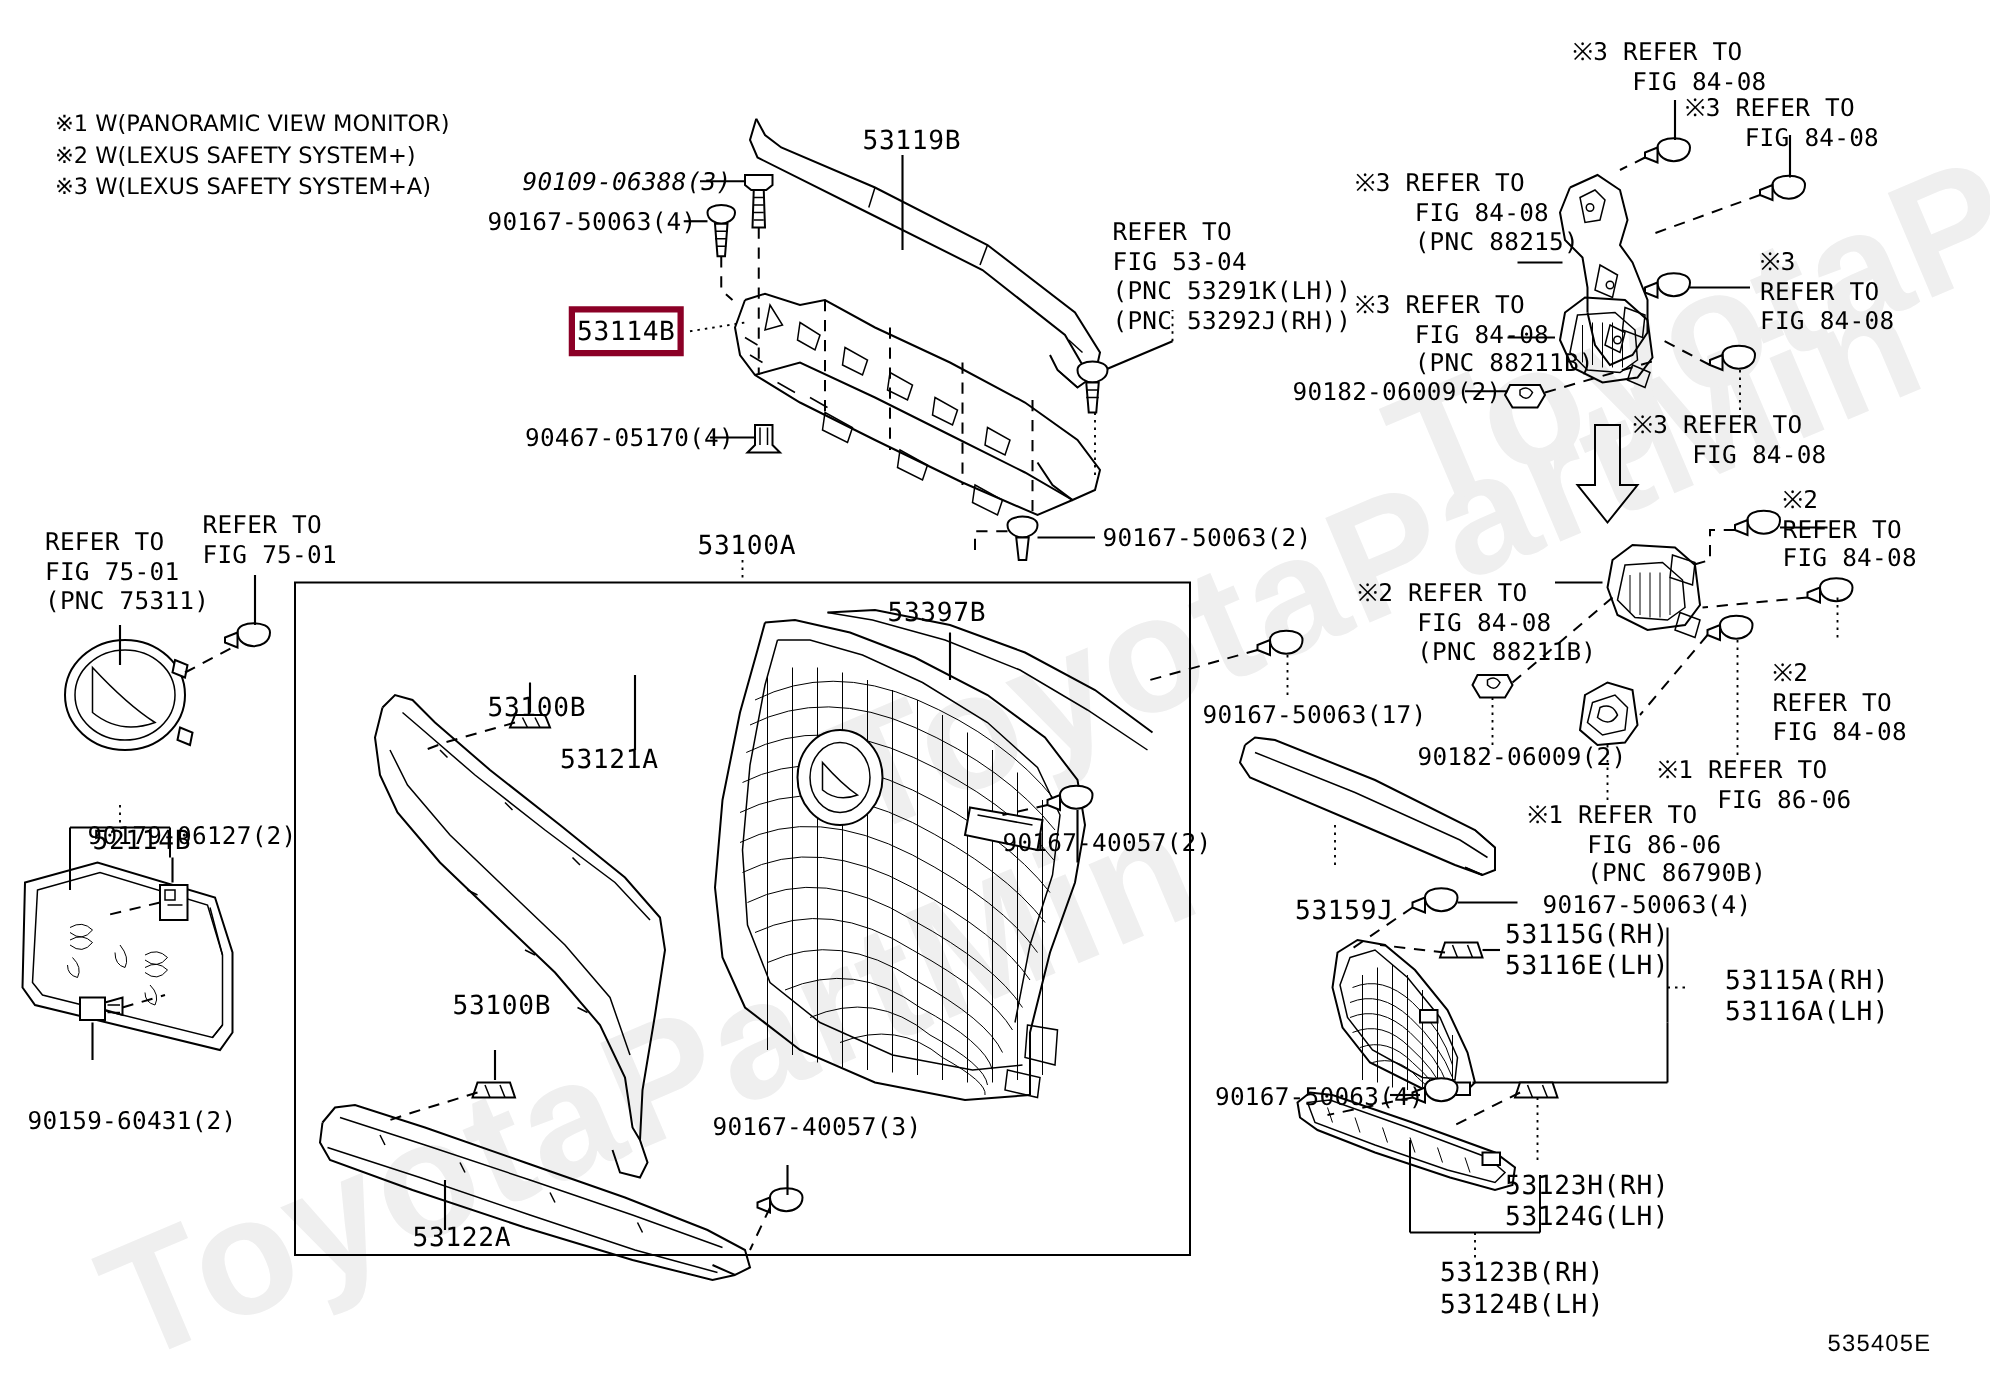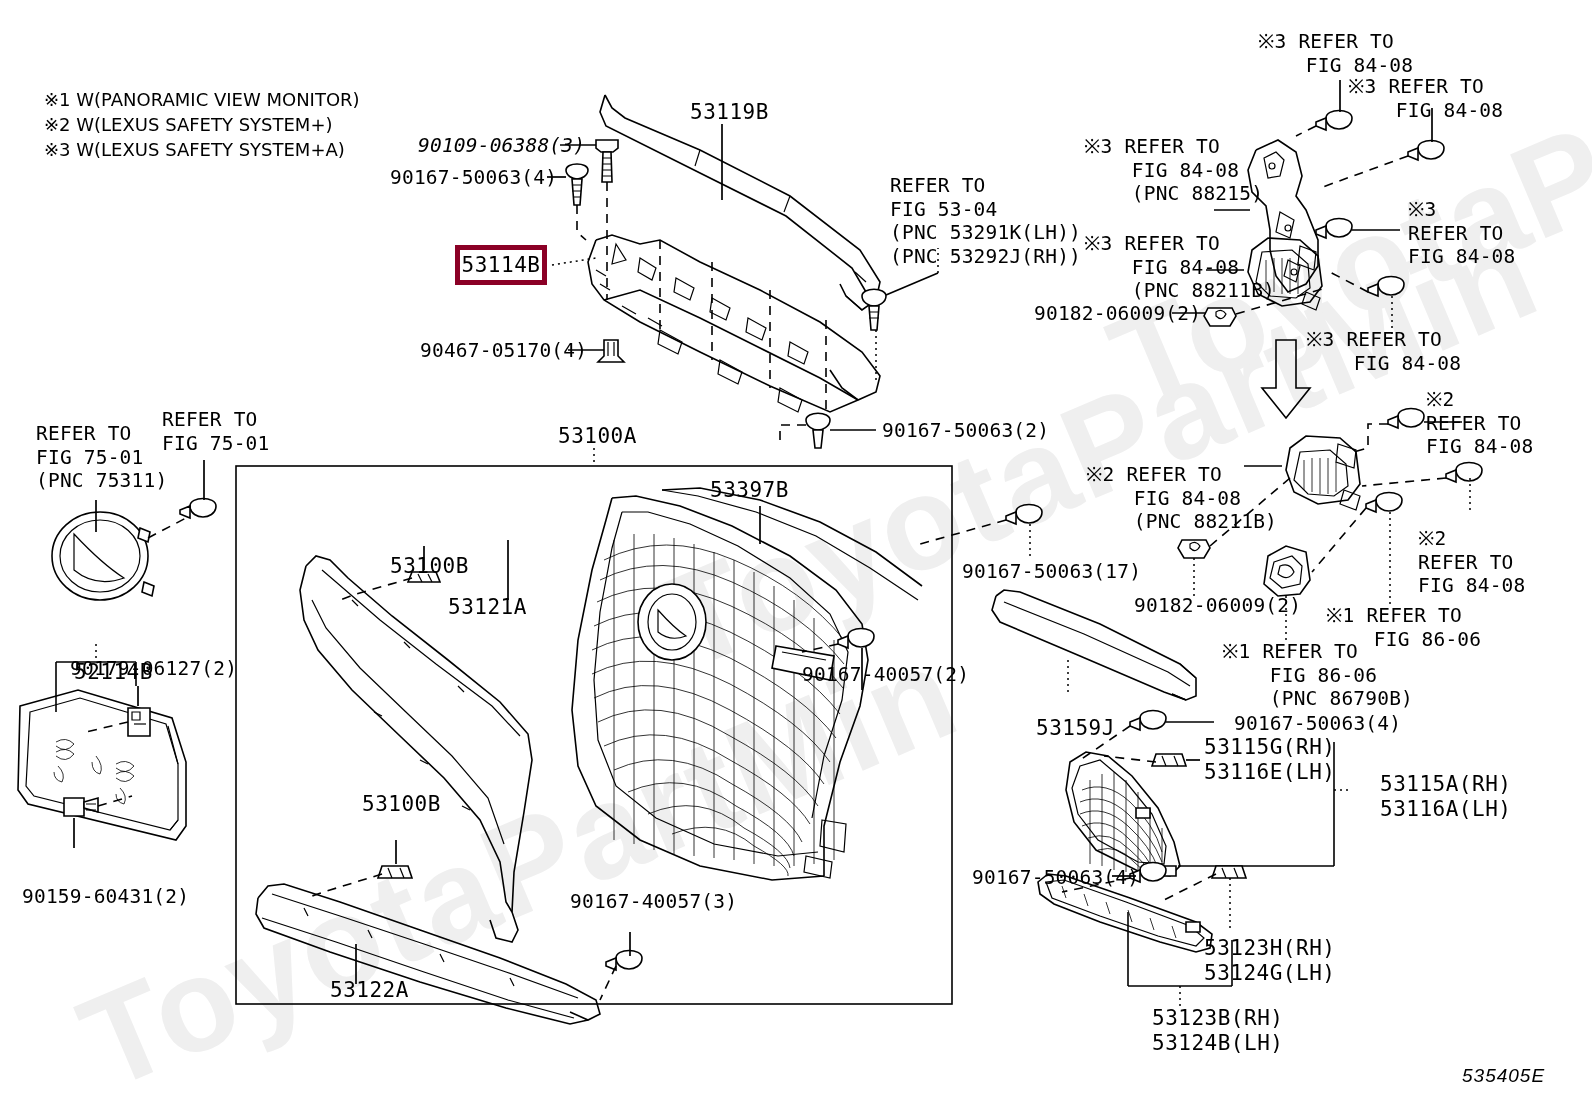--- a/index.html
+++ b/index.html
@@ -553,15 +553,15 @@
   <div class="lbl big" style="left:1204px; top:735px;">53115G(RH)
 53116E(LH)</div>
   <div class="lbl big" style="left:1352px; top:772px;margin-left:28px;">53115A(RH)
 53116A(LH)</div>
   <div class="lbl" style="left:972px; top:866px;">90167-50063(4)</div>
   <div class="lbl big" style="left:1204px; top:936px;">53123H(RH)
 53124G(LH)</div>
   <div class="lbl big" style="left:1152px; top:1006px;">53123B(RH)
 53124B(LH)</div>
 
-  <div class="lbl figcode" style="left:1462px; top:1064px;font-style:italic;">535405E</div>
+  <div class="lbl figcode" style="left:1462px; top:1064px;">535405E</div>
 
 </div>
 
 </body></html>

